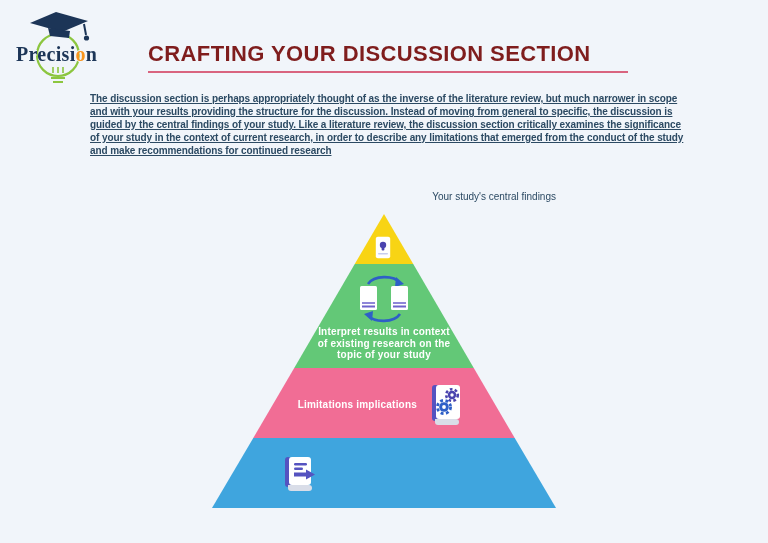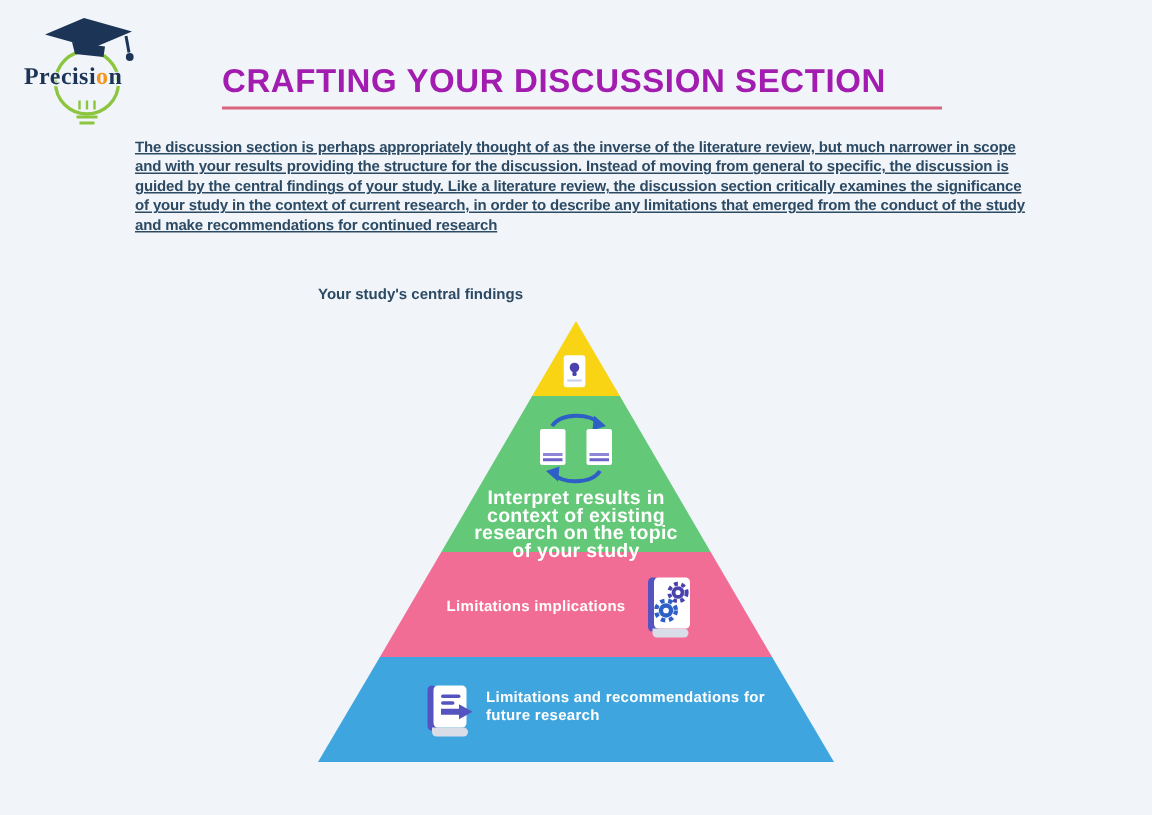--- a/index.html
+++ b/index.html
@@ -10,45 +10,45 @@
     width: 768px; height: 543px;
     background: #f1f5fa;
     overflow: hidden;
   }
   
   .logo { position: absolute; left: 14px; top: 10px; width: 84px; height: 80px; }
   .logo svg { position: absolute; left: 0; top: 0; }
   .logo-text {
     position: absolute; left: 2px; top: 33px; width: 84px;
     font-family: "Liberation Serif", serif;
-    font-size: 16px; font-weight: bold; color: #1c3557;
+    font-size: 20px; font-weight: bold; color: #1c3557;
     letter-spacing: 0.3px;
     text-shadow: 0 1px 0 #f1f5fa, 0 -1px 0 #f1f5fa;
   }
   .logo-text .brand-o { color: #f7941d; }
   
   .title {
     position: absolute; left: 148px; top: 41px; width: 490px;
     font-size: 22px; font-weight: 800; letter-spacing: 0.4px;
-    color: #a21caf; white-space: nowrap;
+    color: #7f1d1d; white-space: nowrap;
   }
   .title-underline {
     position: absolute; left: 148px; top: 71px; width: 480px; height: 2px;
     background: #d9647f;
   }
   
   .intro {
     position: absolute; left: 90px; top: 92px; width: 596px;
     font-size: 10px; font-weight: 700; line-height: 13px;
     letter-spacing: -0.1px; color: #2c4a63; text-decoration: underline;
   }
   
   .pyramid-caption {
     position: absolute; left: 212px; top: 191px; width: 344px;
-    text-align: left; font-size: 10px; font-weight: 700; color: #2c4a63;
+    text-align: right; font-size: 10px; font-weight: 400; color: #2c4a63;
   }
   .pyramid { position: absolute; left: 212px; top: 214px; width: 344px; height: 294px; }
   .band { position: absolute; left: 0; width: 100%; }
   .band-yellow {
     top: 0; height: 50px; background: #f8d414;
     clip-path: polygon(50% 0%, 58.5% 100%, 41.5% 100%);
   }
   .band-green {
     top: 50px; height: 104px; background: #63c877;
     clip-path: polygon(41.5% 0%, 58.5% 0%, 76.1% 100%, 23.9% 100%);
@@ -62,21 +62,21 @@
     clip-path: polygon(12% 0%, 88% 0%, 100% 100%, 0% 100%);
   }
   .lvl-icon { position: absolute; }
   .icon-idea-card   { left: 163px; top: 22px; }
   .icon-sync-docs   { left: 142px; top: 60px; }
   .icon-book-gears  { left: 213px; top: 168px; }
   .icon-book-arrow  { left: 68px;  top: 240px; }
   .lvl-label { position: absolute; color: #ffffff; font-weight: 700; letter-spacing: 0.2px; }
   .lvl2-label {
     left: 104px; top: 112px; width: 136px;
-    text-align: center; font-size: 13px; line-height: 11.5px;
+    text-align: center; font-size: 10px; line-height: 11.5px;
   }
   .lvl3-label {
     left: 0; top: 185px; width: 205px;
     text-align: right; font-size: 10px;
   }
   .lvl4-label {
     left: 112px; top: 246px; width: 205px;
     text-align: left; font-size: 10px; line-height: 12px;
   }
 </style>
@@ -162,16 +162,15 @@
         <rect x="5" y="3" width="6" height="30" rx="3" fill="#5553c0"></rect>
         <rect x="9" y="3" width="22" height="28" rx="3" fill="#ffffff"></rect>
         <rect x="14" y="9" width="13" height="2.4" rx="1.2" fill="#5553c0"></rect>
         <rect x="14" y="13.5" width="9" height="2.4" rx="1.2" fill="#5553c0"></rect>
         <rect x="14" y="18.5" width="13" height="4" fill="#5553c0"></rect>
         <polygon points="26,15.5 35,20.5 26,25.5" fill="#5553c0"></polygon>
         <path d="M8 31 h21 a3 3 0 0 1 0 6 H11 a3 3 0 0 1 -3 -3 z" fill="#d9dde8"></path>
       </svg>
     </div>
 
-    <div class="lvl-label lvl4-label">Limitations and recommendations for future research</div>
   </div>
 
 </div>
 
 </body></html>

